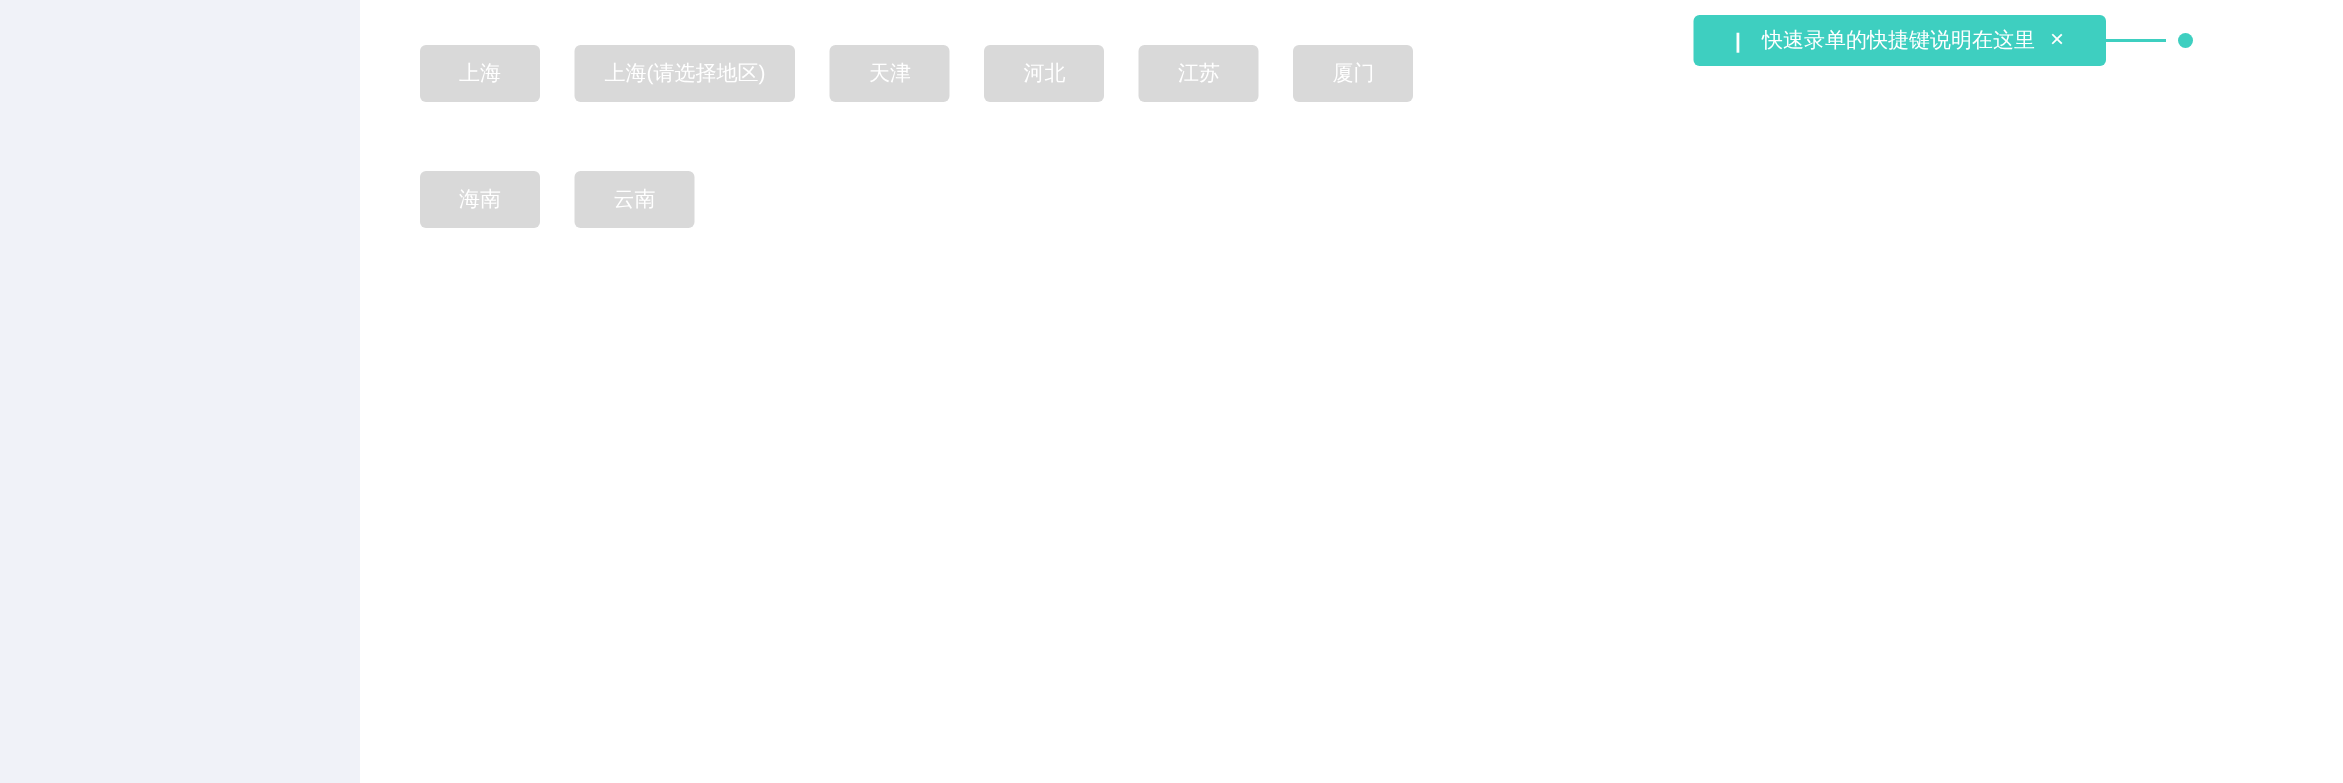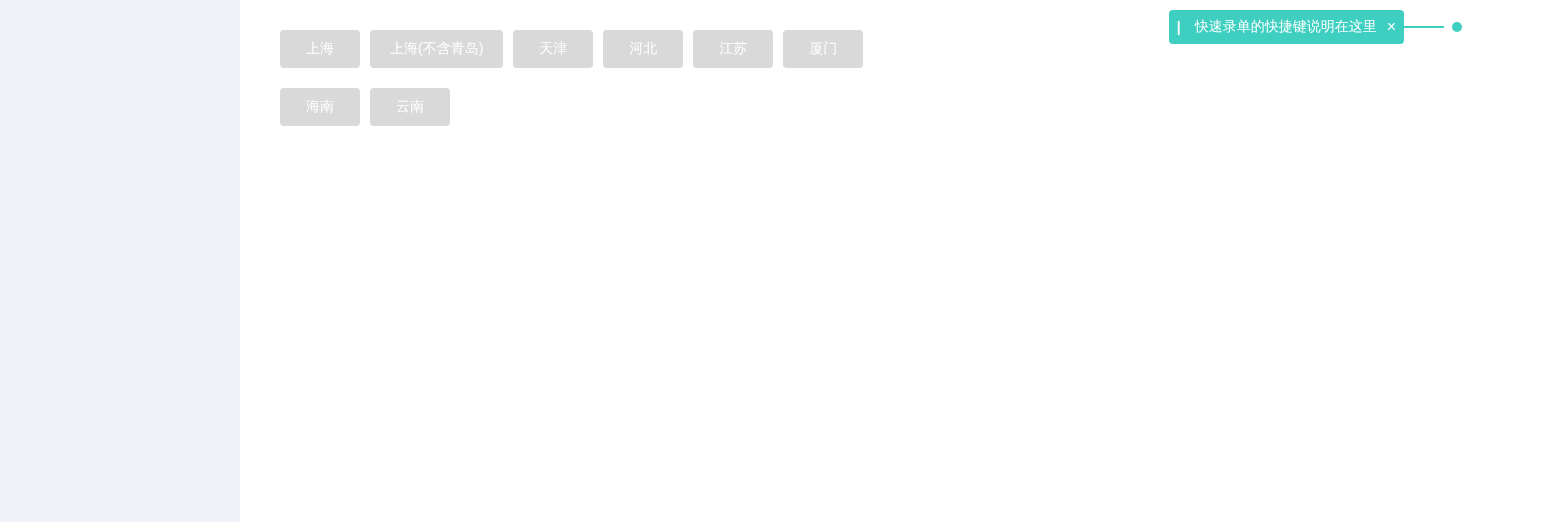--- a/index.html
+++ b/index.html
@@ -39,21 +39,21 @@
     .page-title {
       font-size: 16px;
       color: #333;
       margin-bottom: 28px;
       font-weight: 500;
     }
 
     .region-grid {
       display: flex;
       flex-wrap: wrap;
-      gap: 10px;
+      gap: 23px;
     }
 
     .region-btn {
       display: inline-flex;
       align-items: center;
       justify-content: center;
       padding: 10px 20px;
       background: #d9d9d9;
       color: #fff;
       border: none;
@@ -71,21 +71,21 @@
       top: 10px;
       right: 100px;
       display: flex;
       align-items: center;
     }
 
     .tooltip-box {
       background: #3ecfc0;
       color: #fff;
       font-size: 14px;
-      padding: 8px 8px;
+      padding: 8px 28px;
       border-radius: 4px;
       display: flex;
       align-items: center;
       gap: 10px;
       white-space: nowrap;
     }
 
     .tooltip-box::before {
       content: '|';
       font-weight: bold;
@@ -119,21 +119,21 @@
 </head>
 <body>
 
 <div class="sidebar"></div>
 
 <div class="main-content">
 
   <div class="region-grid">
 
     <button class="region-btn">上海</button>
-    <button class="region-btn">上海(不含青岛)</button>
+    <button class="region-btn">上海(请选择地区)</button>
     <button class="region-btn">天津</button>
     <button class="region-btn">河北</button>
     <button class="region-btn">江苏</button>
     <button class="region-btn">厦门</button>
 
     <div style="flex-basis:100%; height:0;"></div>
     <button class="region-btn">海南</button>
     <button class="region-btn">云南</button>
   </div>
 </div>

